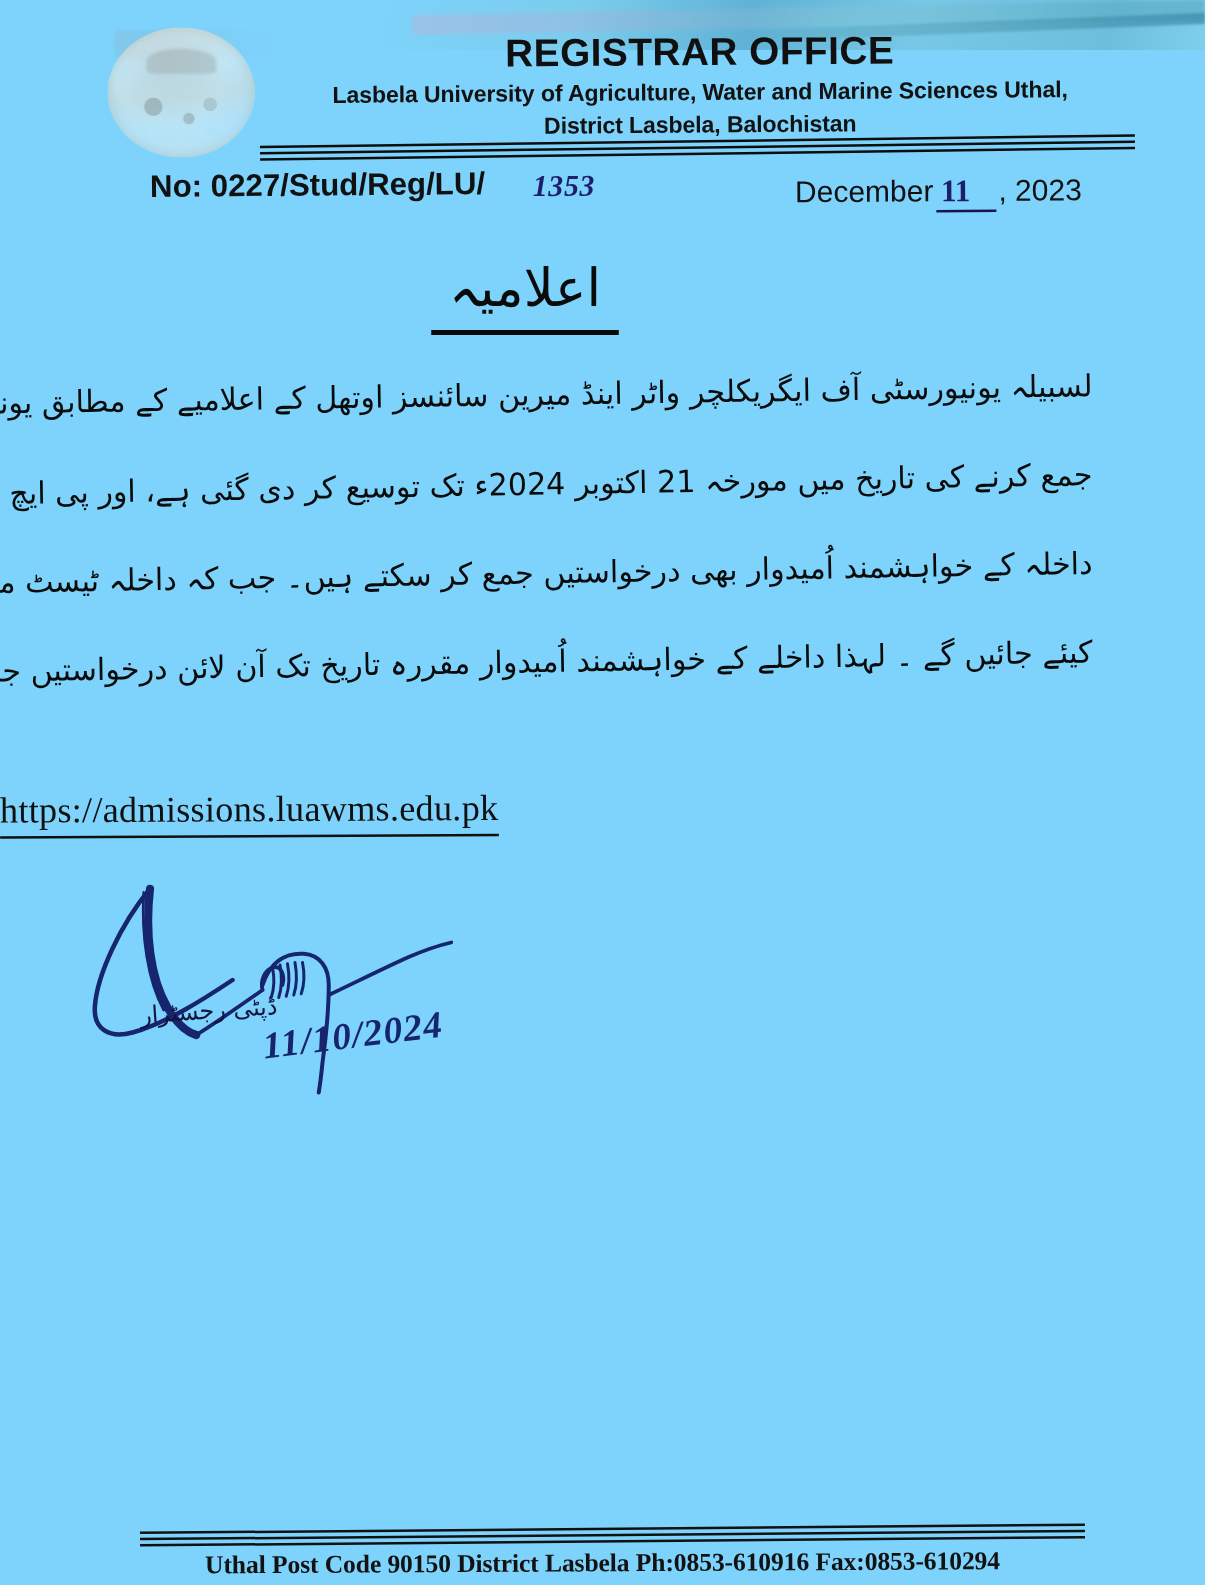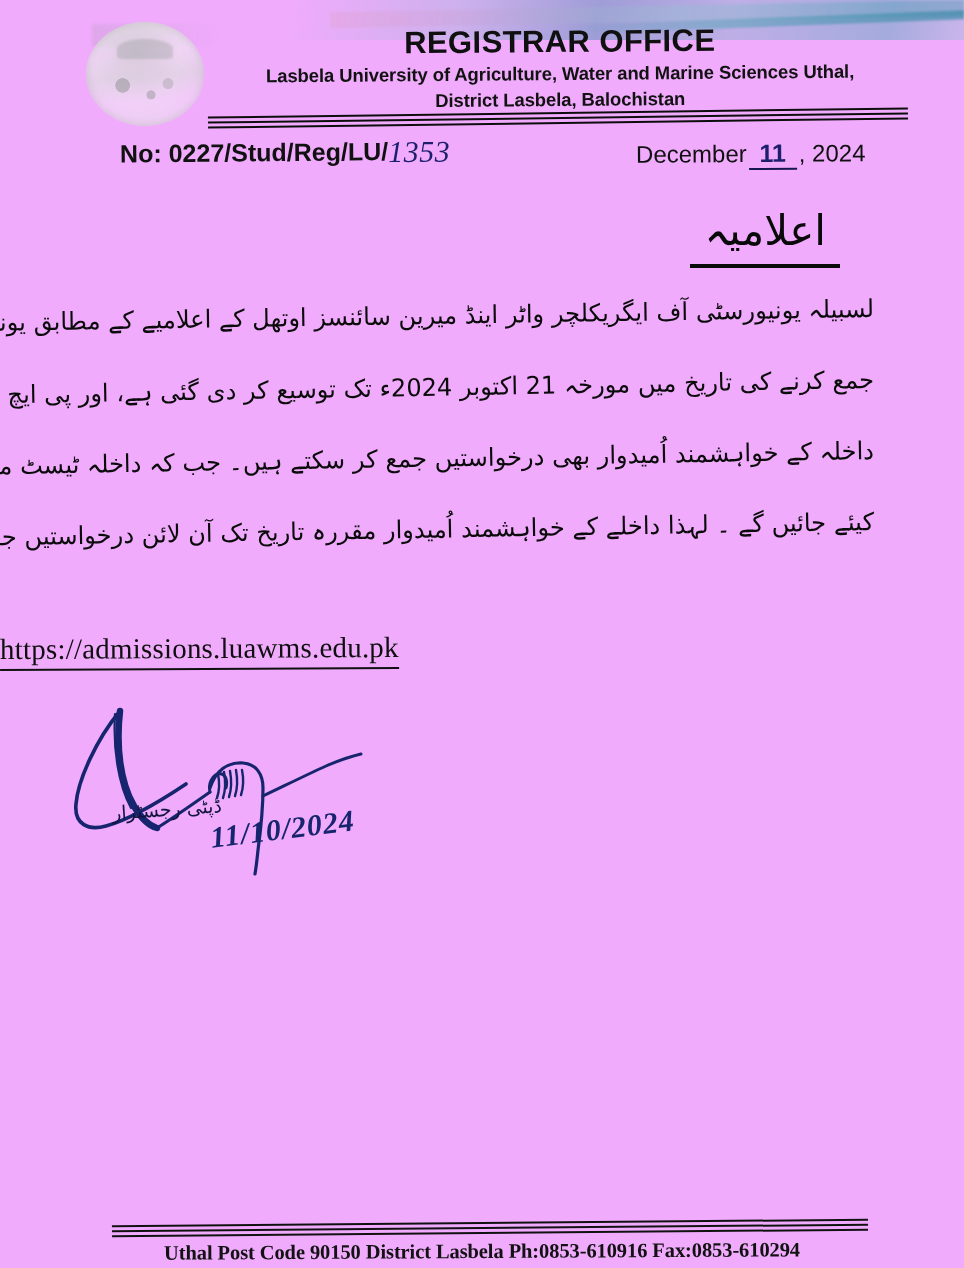--- a/index.html
+++ b/index.html
@@ -8,21 +8,21 @@
     padding: 0;
     background: #ffffff;
   }
   body {
     font-family: "Liberation Sans", sans-serif;
   }
   .page {
     position: relative;
     width: 964px;
     height: 1268px;
-    background: #f0abfc;
+    background: #7dd3fc;
     overflow: hidden;
   }
 
   
   .scan-top {
     position: absolute;
     top: 0; left: 0;
     width: 964px; height: 40px;
     background:
       linear-gradient(100deg, rgba(255,255,255,0) 0%, rgba(255,255,255,0) 30%,
@@ -147,56 +147,57 @@
     font-size: 25px;
     font-weight: 600;
     color: #111;
     white-space: nowrap;
     transform: rotate(-0.5deg);
   }
   .hand {
     font-family: "Liberation Serif", serif;
     color: #1c1f6b;
     font-style: italic;
-    font-weight: 400;
-    font-size: 30px;
+    font-weight: 700;
+    font-size: 24px;
     letter-spacing: 0.5px;
     position: relative;
     top: 2px;
+    margin-left: 38px;
   }
   .date-line {
     position: absolute;
     left: 636px; top: 6px;
     font-family: "Liberation Sans", sans-serif;
     font-size: 24px;
     color: #111;
     white-space: nowrap;
     transform: rotate(-0.4deg);
   }
   .date-blank {
     display: inline-block;
     position: relative;
     min-width: 40px;
-    text-align: center;
+    text-align: left;
     color: #1c1f6b;
-    font-family: Liberation Sans, sans-serif;
+    font-family: Liberation Serif, serif;
     font-weight: 700;
     font-size: 25px;
     border-bottom: 2px solid #15164f;
     line-height: 1;
     padding: 0 4px 2px 4px;
     margin: 0 2px;
   }
 
   
   .urdu-title {
     position: absolute;
     left: 0; top: 205px;
     width: 840px;
-    text-align: right;
+    text-align: center;
   }
   .urdu-title span {
     display: inline-block;
     font-family: "DejaVu Sans", sans-serif;
     font-size: 42px;
     color: #0a0a0a;
     direction: rtl;
     line-height: 1.25;
     padding: 0 14px 6px 14px;
     border-bottom: 4px solid #0a0a0a;
@@ -322,21 +323,21 @@
     <div class="r"></div>
     <div class="r thin"></div>
     <div class="r"></div>
   </div>
 
   <div class="ref-row">
     <div class="ref-no">
       <span>No: 0227/Stud/Reg/LU/</span><span class="hand">1353</span>
     </div>
     <div class="date-line">
-      <span>December</span><span class="date-blank">11</span><span>, 2024</span>
+      <span>December</span><span class="date-blank">11</span><span>, 2023</span>
     </div>
   </div>
 
   <div class="urdu-title">
     <span>اعلامیہ</span>
   </div>
 
   <div class="urdu-body">
     <div class="urdu-line l1">لسبیلہ یونیورسٹی آف ایگریکلچر واٹر اینڈ میرین سائنسز اوتھل کے اعلامیے کے مطابق یونیورسٹی ہذا میں داخلہ  فارم</div>
     <div class="urdu-line l2">جمع کرنے کی تاریخ میں مورخہ 21 اکتوبر 2024ء   تک توسیع کر دی گئی ہے، اور پی ایچ ڈی پلانٹ پیتھالوجی میں</div>

